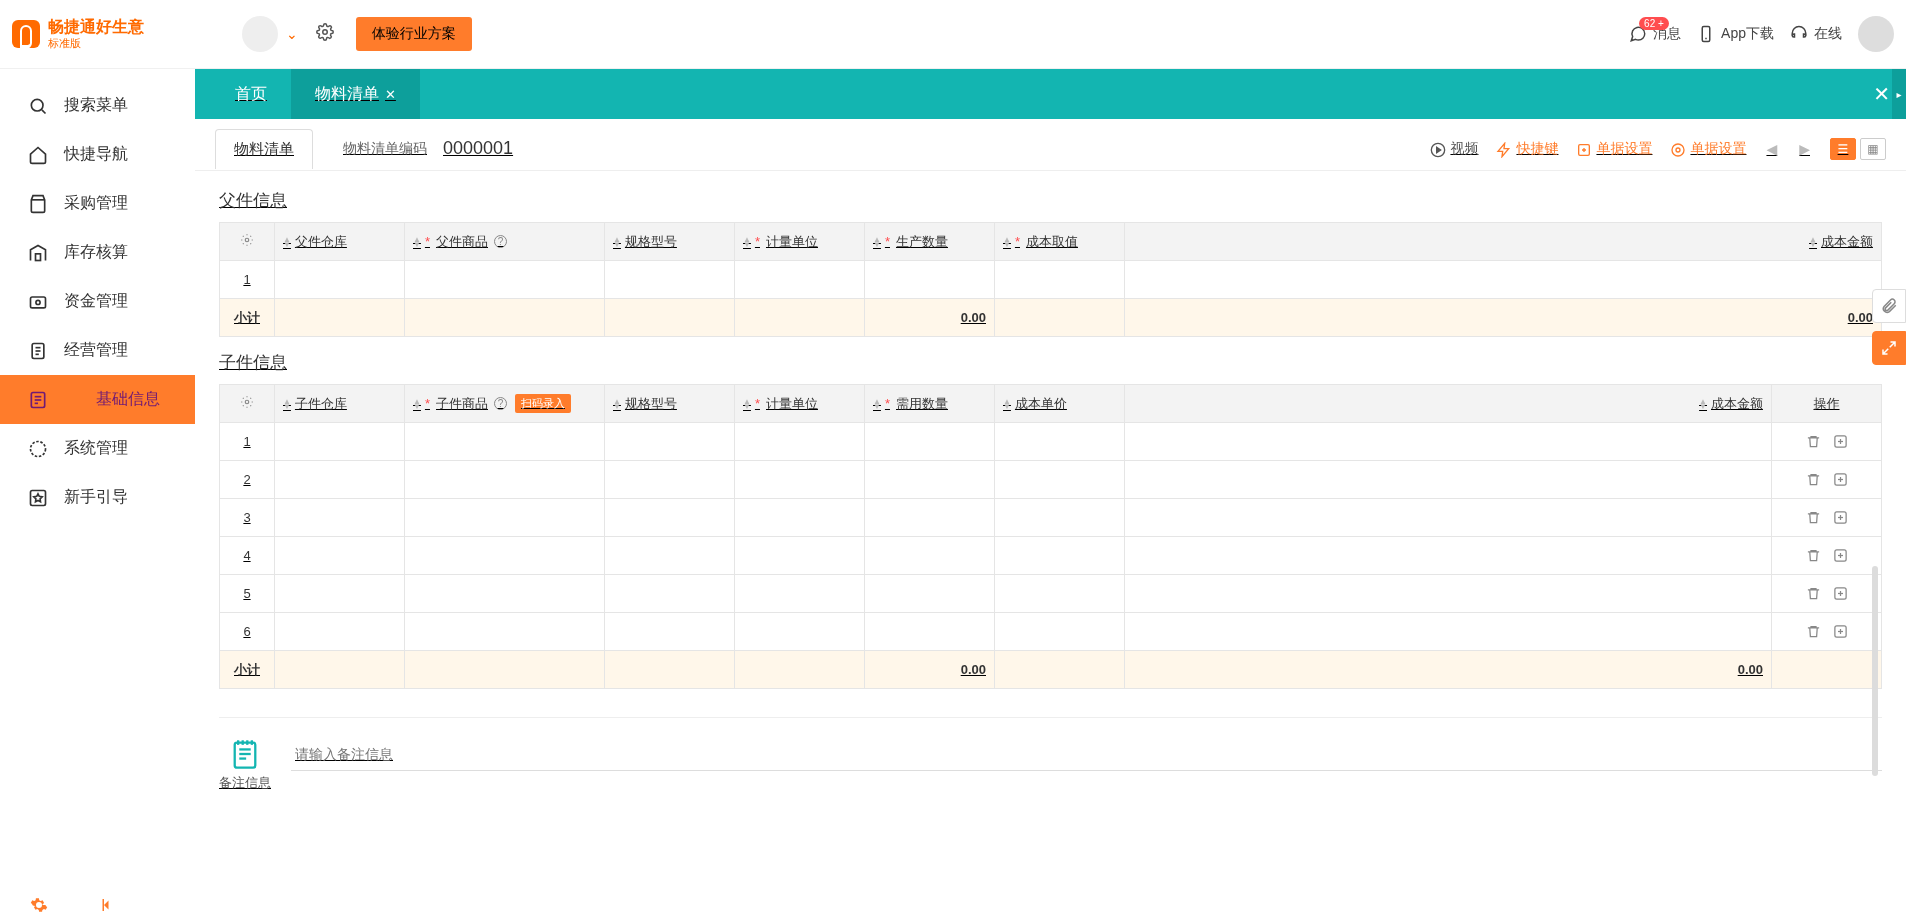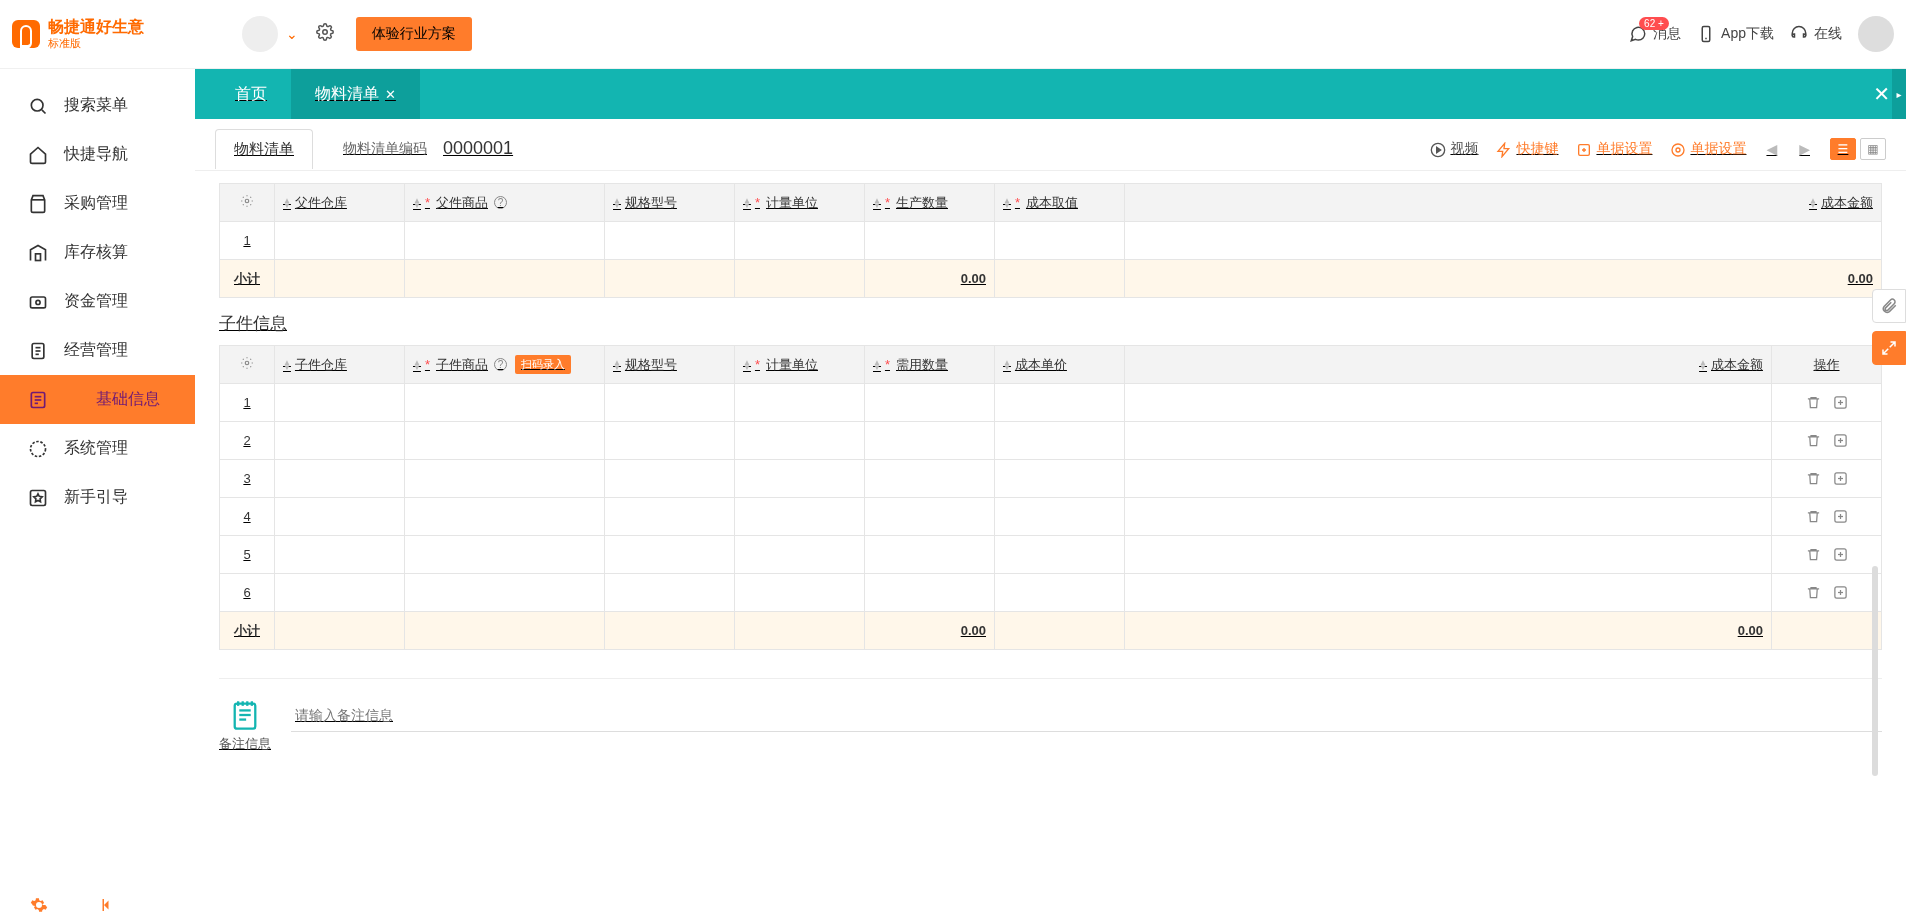--- a/index.html
+++ b/index.html
@@ -268,20 +268,21 @@
         <span class="nav-chev">▶</span>
         <div class="view-toggle">
           <div class="vt-btn active">☰</div>
           <div class="vt-btn">▦</div>
         </div>
       </div>
     </div>
 
     <div class="body">
 
+      <div class="section-title">父件信息</div>
       <table>
         <colgroup>
             <col style="width:55px">
             <col style="width:130px">
             <col style="width:200px">
             <col style="width:130px">
             <col style="width:130px">
             <col style="width:130px">
             <col style="width:130px">
             <col>

